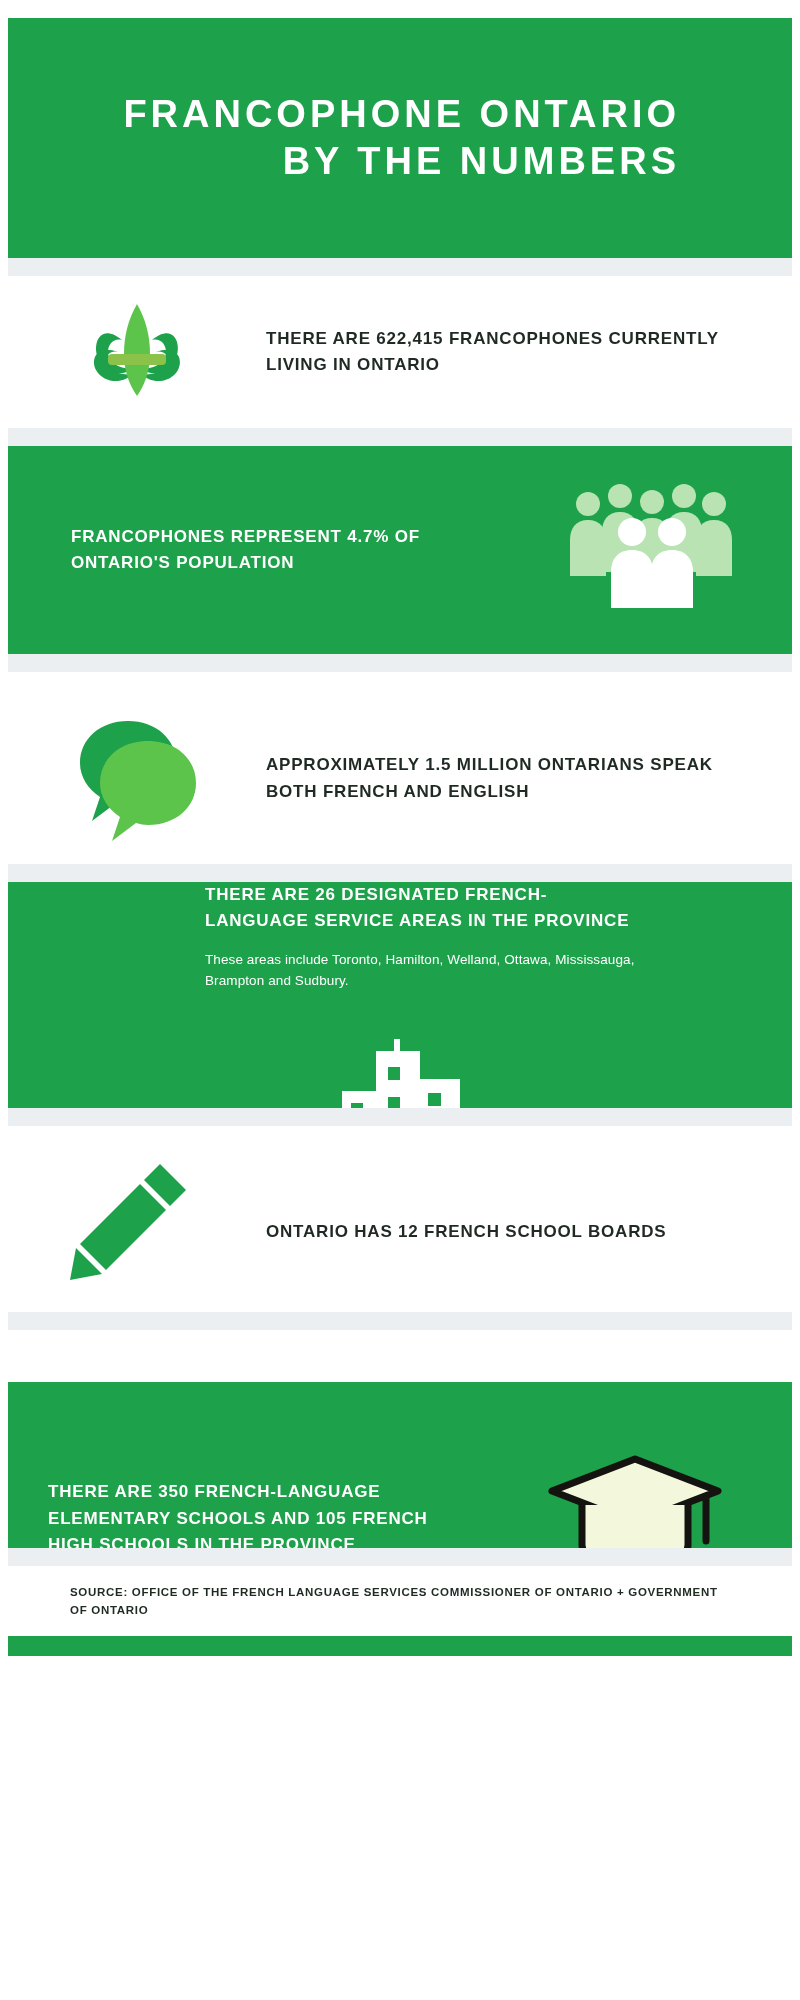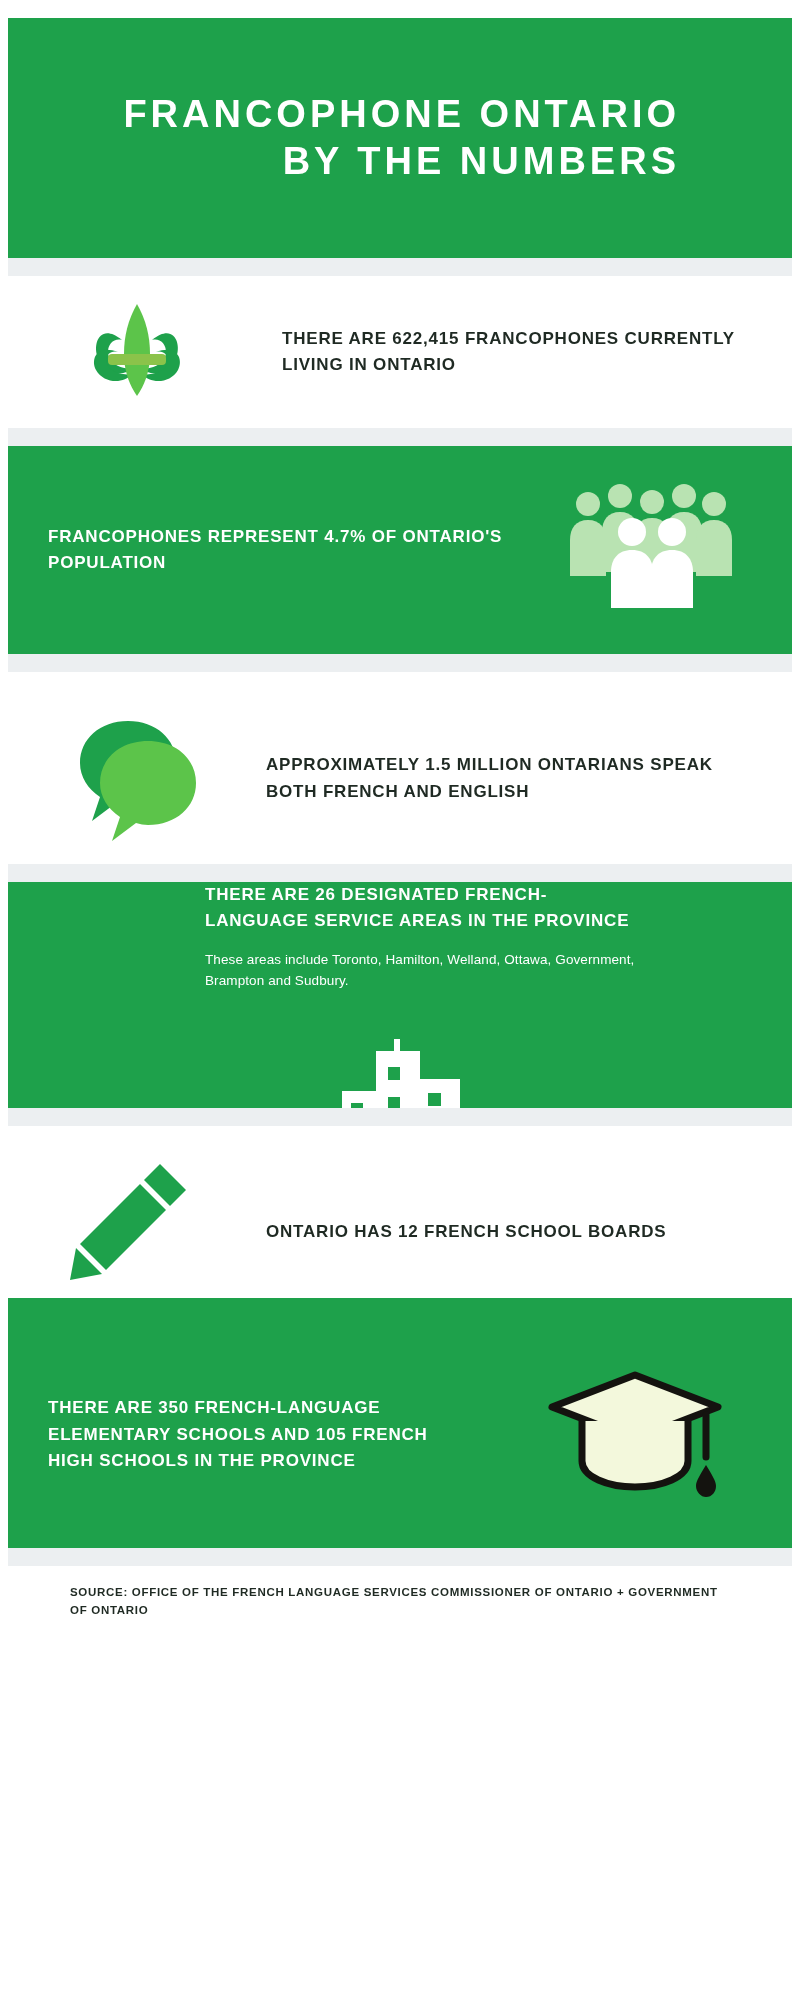--- a/index.html
+++ b/index.html
@@ -139,29 +139,29 @@
           <path d="M56 60 C36 52 28 66 34 78 C42 92 62 92 70 82 C58 84 44 78 44 68 C44 62 50 58 56 60 Z" fill="#1ea14b"></path>
 
           <path d="M90 48 C112 30 120 52 114 66 C108 82 88 86 80 76 C92 78 104 70 104 60 C104 52 98 46 90 48 Z" fill="#1ea14b"></path>
           <path d="M94 60 C114 52 122 66 116 78 C108 92 88 92 80 82 C92 84 106 78 106 68 C106 62 100 58 94 60 Z" fill="#1ea14b"></path>
 
           <path d="M75 12 C66 28 62 44 62 62 C62 80 68 94 75 104 C82 94 88 80 88 62 C88 44 84 28 75 12 Z" fill="#5cc44a"></path>
 
           <rect x="46" y="62" width="58" height="11" rx="4" fill="#8bc34a"></rect>
         </svg>
       </div>
-      <div class="txtblock" style="width:470px;margin-left:16px;">
+      <div class="txtblock" style="width:470px;">
         <div class="headline dark">There are 622,415 Francophones currently living in Ontario</div>
       </div>
     </div>
 
     <div class="gap" style="top:418px;"></div>
 
     <div class="band green" style="top:436px; height:208px;">
-      <div class="txtblock" style="width:460px; padding-left:40px;">
+      <div class="txtblock" style="width:460px; padding-left:63px;">
         <div class="headline light">Francophones represent 4.7% of Ontario's population</div>
       </div>
       <div class="icon-cell" style="width:284px;height:208px;">
         <svg width="180" height="140" viewBox="0 0 180 140" aria-hidden="true">
           <g fill="#b9e3b2">
             <circle cx="28" cy="24" r="12"></circle>
             <path d="M28 40 C16 40 10 48 10 60 L10 96 L46 96 L46 60 C46 48 40 40 28 40 Z"></path>
             <circle cx="60" cy="16" r="12"></circle>
             <path d="M60 32 C48 32 42 40 42 52 L42 92 L78 92 L78 52 C78 40 72 32 60 32 Z"></path>
             <circle cx="92" cy="22" r="12"></circle>
@@ -193,21 +193,21 @@
       <div class="txtblock" style="width:470px;">
         <div class="headline dark">Approximately 1.5 million Ontarians speak both French and English</div>
       </div>
     </div>
 
     <div class="gap" style="top:854px;"></div>
 
     <div class="band green" style="top:872px; height:226px;flex-direction:column;">
       <div class="txtblock" style="width:430px; padding-left:40px;">
         <div class="headline light">There are 26 designated French-language service areas in the province</div>
-        <div class="sub light">These areas include Toronto, Hamilton, Welland, Ottawa, Government, Brampton and Sudbury.</div>
+        <div class="sub light">These areas include Toronto, Hamilton, Welland, Ottawa, Mississauga, Brampton and Sudbury.</div>
       </div>
       <div class="icon-cell" style="width:314px;height:226px;">
         <svg width="160" height="140" viewBox="0 0 160 140" aria-hidden="true">
           <g fill="#ffffff">
             <rect x="56" y="16" width="44" height="110"></rect>
             <rect x="22" y="56" width="38" height="70"></rect>
             <rect x="96" y="44" width="44" height="82"></rect>
             <rect x="74" y="4" width="6" height="16"></rect>
           </g>
           <g fill="#1ea14b">
@@ -235,21 +235,21 @@
           </g>
         </svg>
       </div>
       <div class="txtblock" style="width:470px;margin-top:26px;">
         <div class="headline dark">Ontario has 12 French school boards</div>
       </div>
     </div>
 
     <div class="gap" style="top:1302px;"></div>
 
-    <div class="band green" style="top:1288px; height:274px;align-items:center;">
+    <div class="band green" style="top:1372px; height:274px;align-items:center;">
       <div class="txtblock" style="width:430px; padding-left:40px;">
         <div class="headline light">There are 350 French-language elementary schools and 105 French high schools in the province</div>
       </div>
       <div class="icon-cell" style="width:314px;height:218px;">
         <svg width="190" height="140" viewBox="0 0 190 140" aria-hidden="true">
           <path d="M95 10 L178 42 L95 74 L12 42 Z" fill="#f3f8dc" stroke="#14130f" stroke-width="7" stroke-linejoin="round"></path>
           <path d="M42 56 L42 96 C42 112 68 122 95 122 C122 122 148 112 148 96 L148 56" fill="#f3f8dc" stroke="#14130f" stroke-width="7" stroke-linejoin="round"></path>
           <line x1="166" y1="50" x2="166" y2="92" stroke="#14130f" stroke-width="7" stroke-linecap="round"></line>
           <path d="M166 100 C160 110 156 116 156 121 C156 127 161 132 166 132 C172 132 176 127 176 121 C176 116 172 110 166 100 Z" fill="#14130f"></path>
         </svg>

